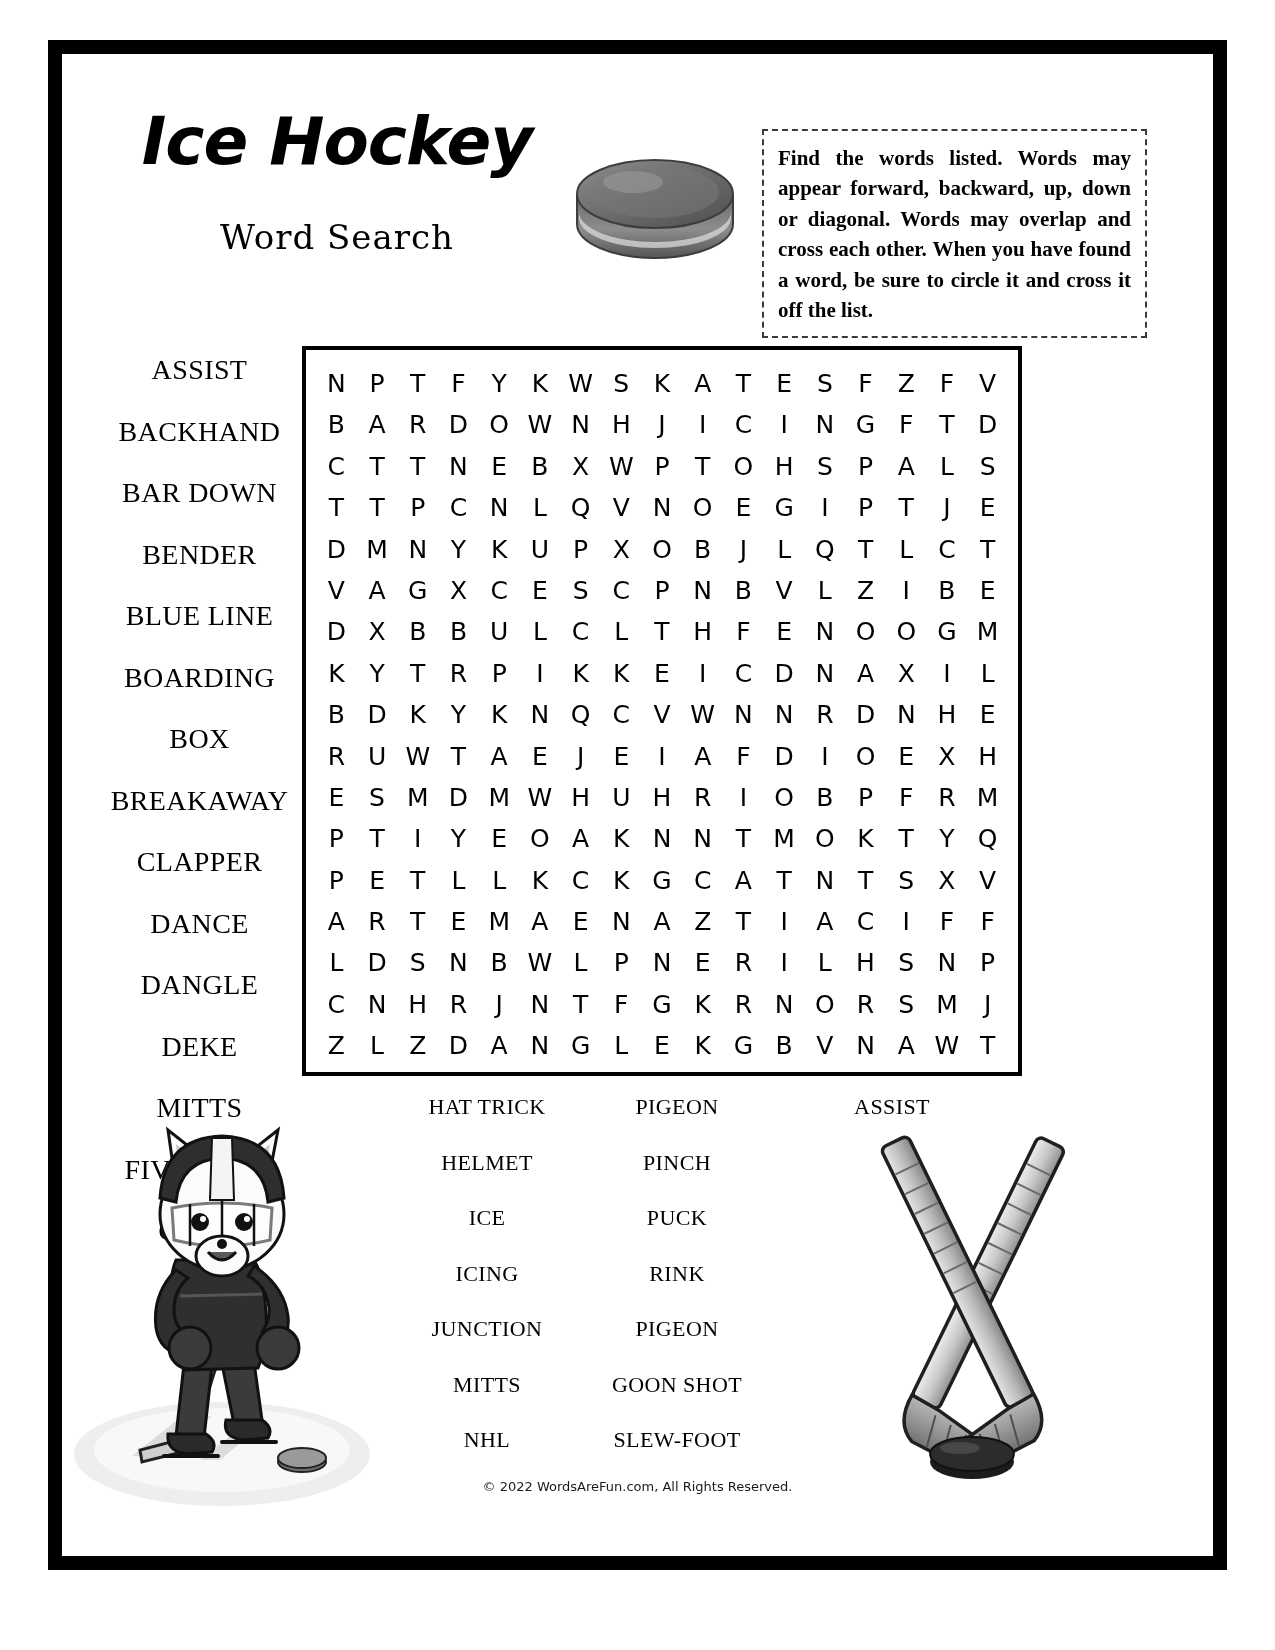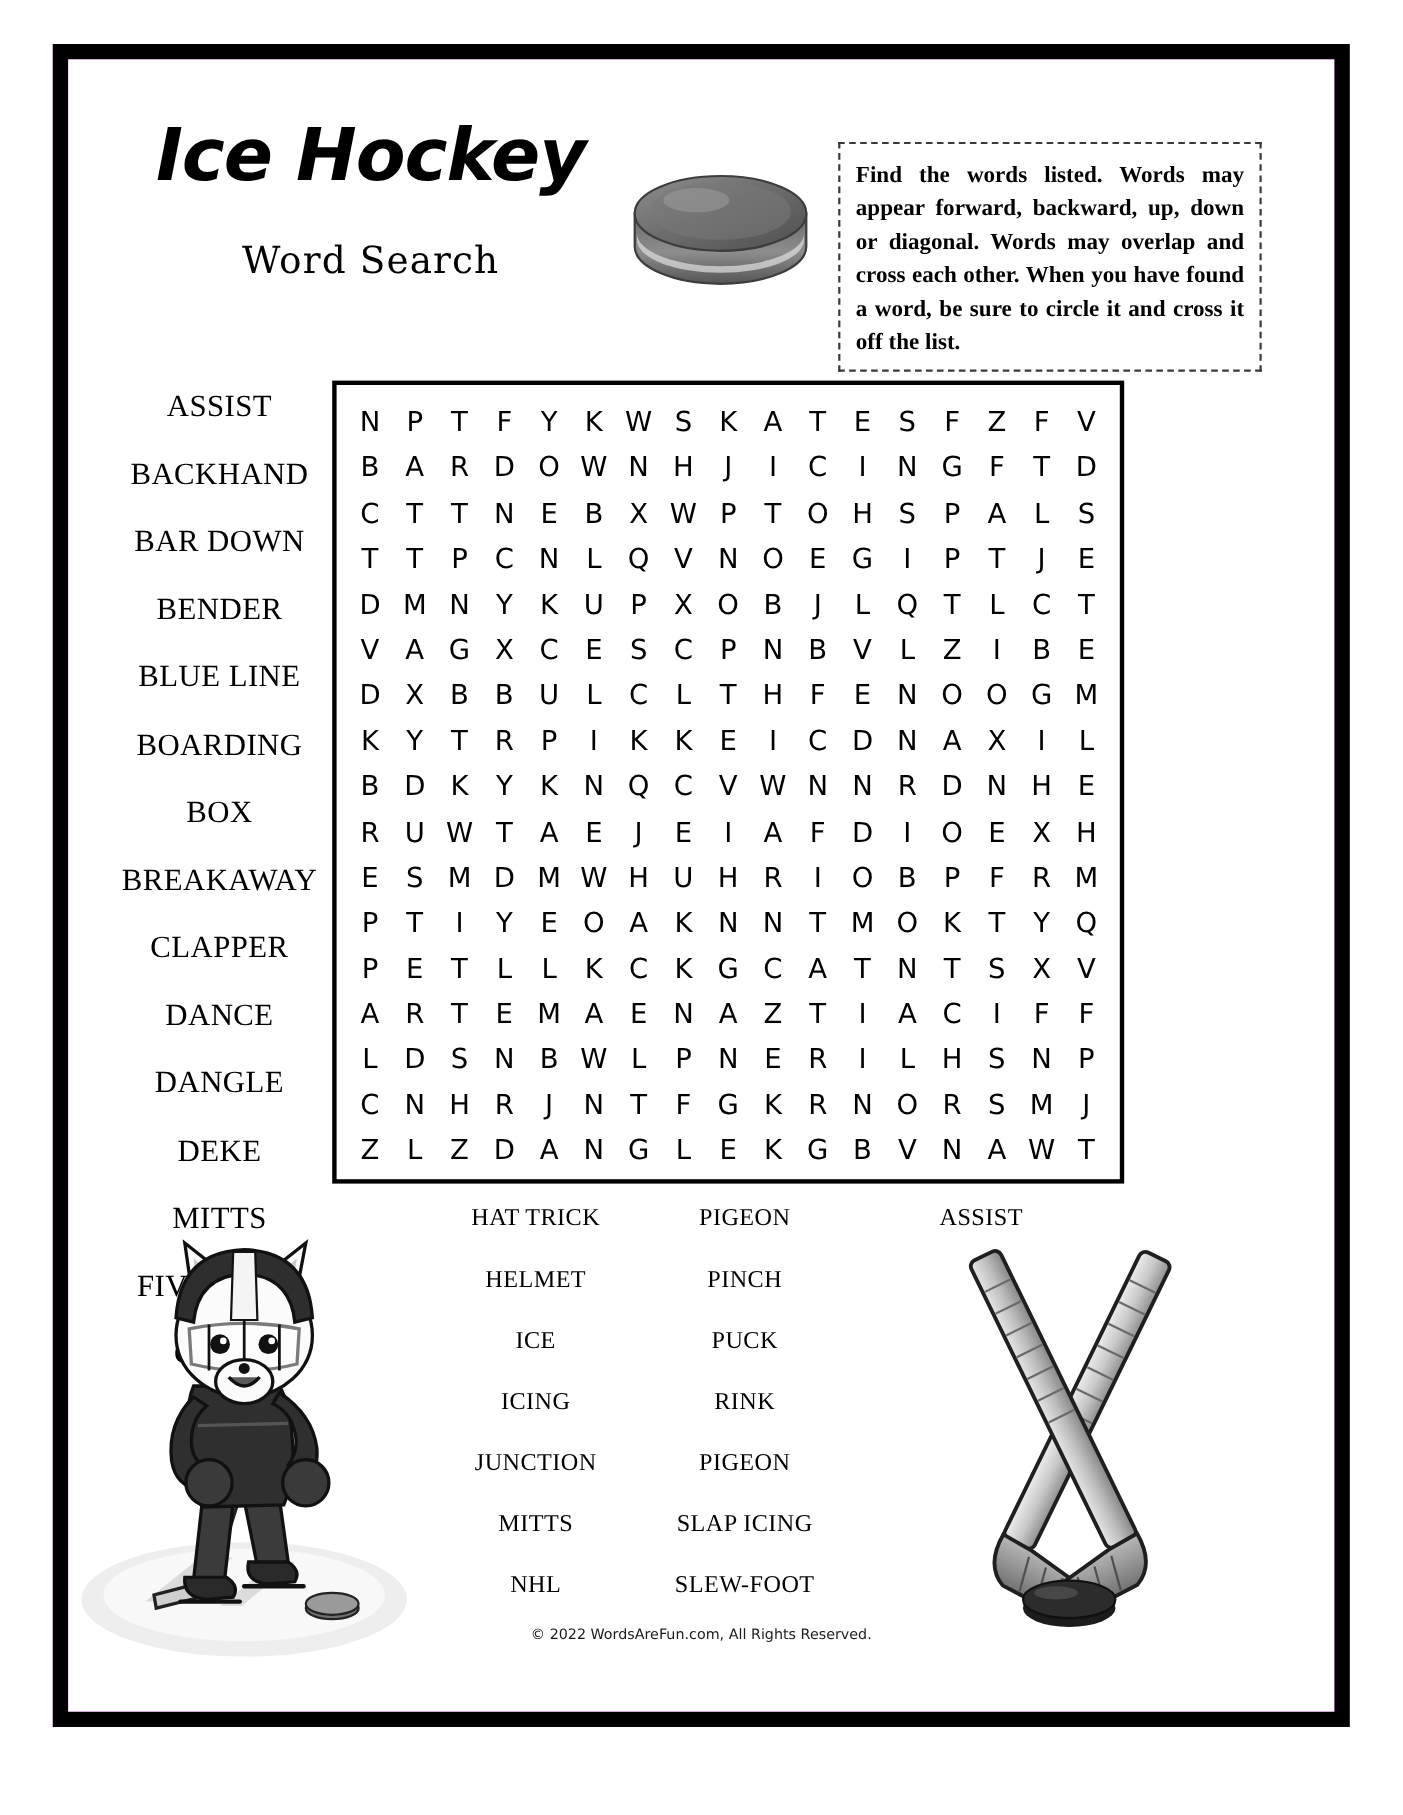--- a/index.html
+++ b/index.html
@@ -518,21 +518,21 @@
         <div class="word">JUNCTION</div>
         <div class="word">MITTS</div>
         <div class="word">NHL</div>
       </div>
       <div class="col">
         <div class="word">PIGEON</div>
         <div class="word">PINCH</div>
         <div class="word">PUCK</div>
         <div class="word">RINK</div>
         <div class="word">PIGEON</div>
-        <div class="word">SLAP ICING</div>
+        <div class="word">GOON SHOT</div>
         <div class="word">SLEW-FOOT</div>
       </div>
       <div class="col wide">
         <div class="word">ASSIST</div>
       </div>
     </div>
 
     <div id="player-art">
       <svg viewBox="0 0 330 450" width="330" height="450" aria-hidden="true">
 

